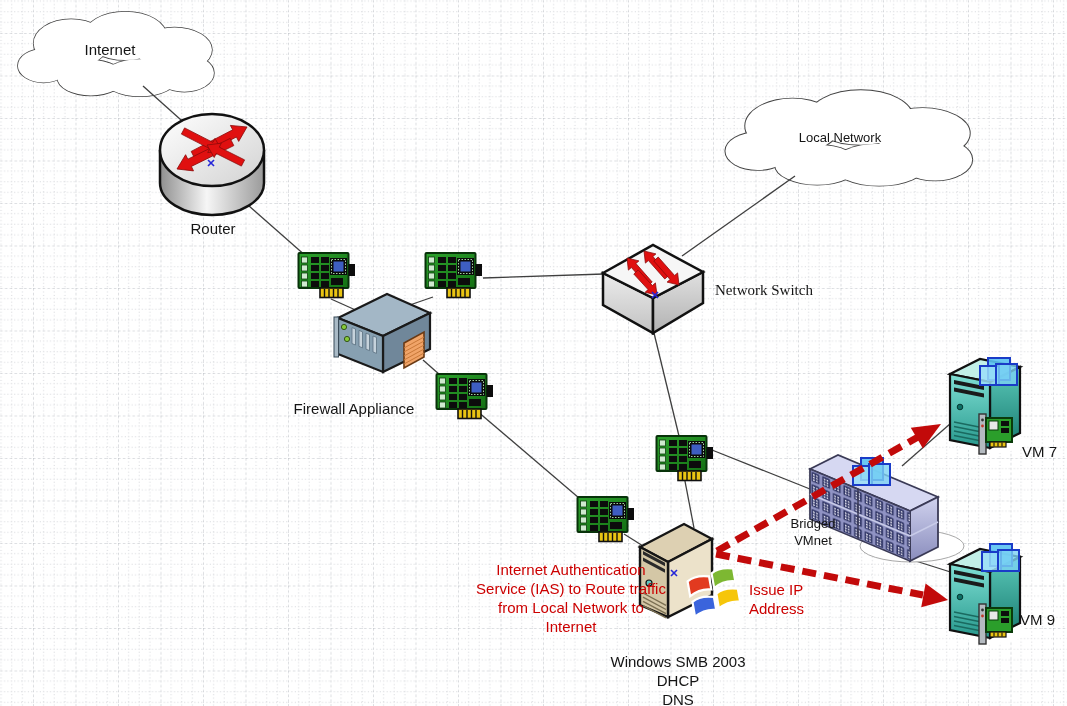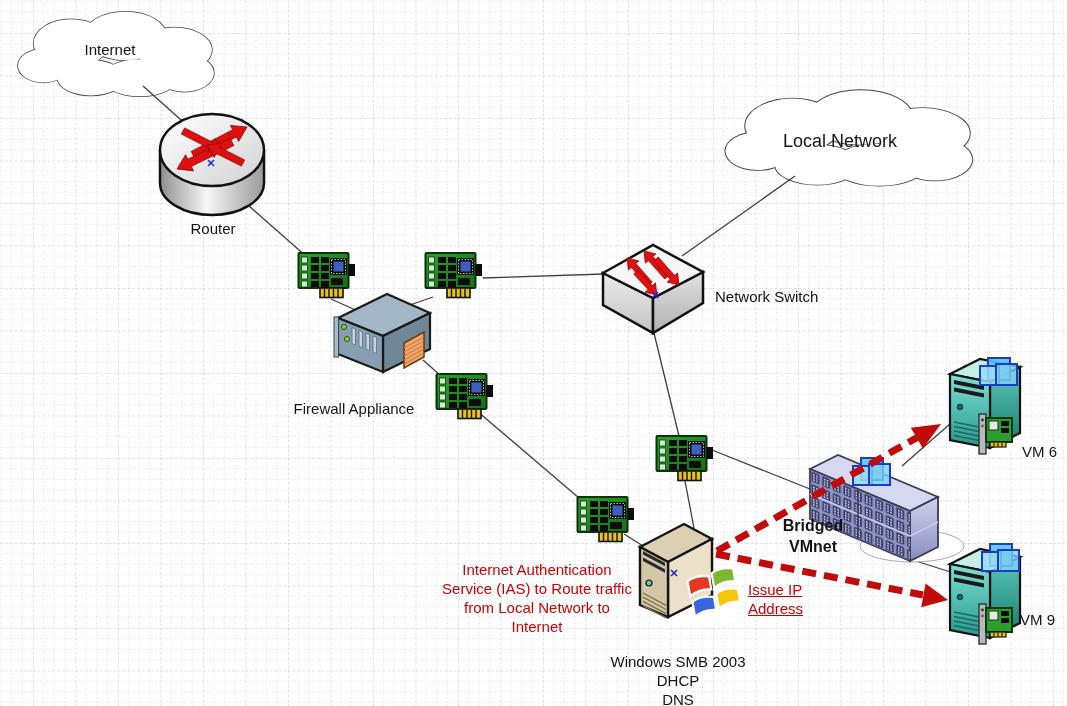--- a/index.html
+++ b/index.html
@@ -1,23 +1,23 @@
 <!DOCTYPE html>
 <html><head>
 <meta charset="utf-8">
 <style>
   html,body{margin:0;padding:0;background:#fff;}
   .stage{position:relative;width:1067px;height:706px;background:#ffffff;overflow:hidden;
          font-family:"Liberation Sans",sans-serif;}
   .stage svg{position:absolute;left:0;top:0;}
   .lbl{position:absolute;color:#141414;font-size:15px;line-height:1.27;white-space:pre-line;}
   .ctr{transform:translateX(-50%);text-align:center;}
-  .red{color:#cc0000;}
-  .sm{font-size:18px;}
-  .lg{font-size:16px;line-height:1.3;font-weight:bold;}
+  .red{color:#cc0000;margin-left:34px;}
+  .sm{font-size:13px;}
+  .lg{font-size:13px;line-height:1.3;}
 </style>
 </head>
 <body>
 
 <div class="stage">
 <svg width="1067" height="706" viewBox="0 0 1067 706">
 <defs>
   <pattern id="grid" x="33" y="33" width="42.5" height="42.5" patternUnits="userSpaceOnUse">
     <path d="M0,0 H42.5 M0,0 V42.5" fill="none" stroke="#b9bdc4" stroke-width="1" stroke-dasharray="2.6 2.2"></path>
     <path d="M0,10.6 H42.5 M0,21.2 H42.5 M0,31.9 H42.5 M10.6,0 V42.5 M21.2,0 V42.5 M31.9,0 V42.5" fill="none" stroke="#d4d6da" stroke-width="1" stroke-dasharray="1 2.4"></path>
@@ -260,29 +260,29 @@
 </g>
 <g>
   <line x1="716" y1="554" x2="923" y2="595" stroke="#c20a0a" stroke-width="7" stroke-dasharray="14 8"></line>
   <polygon points="948,600 921.2,607.2 925.6,583.6" fill="#c20a0a"></polygon>
 </g>
 </svg>
 
 <div class="lbl ctr" style="left:110px;top:40px;">Internet</div>
 <div class="lbl ctr" style="left:213px;top:219px;text-align:center;">Router</div>
 <div class="lbl ctr sm" style="left:840px;top:130px;">Local Network</div>
-<div class="lbl" style="left:715px;top:287px;">Network Switch</div>
+<div class="lbl" style="left:715px;top:281px;font-family:Liberation Serif, serif;">Network Switch</div>
 <div class="lbl ctr" style="left:354px;top:375px;margin-top:24px;">Firewall Appliance</div>
 <div class="lbl ctr" style="left:678px;top:652px;">Windows SMB 2003
 DHCP
 DNS
 VMware Server</div>
 <div class="lbl ctr lg" style="left:813px;top:516px;">Bridged
 VMnet</div>
-<div class="lbl" style="left:1022px;top:442px;">VM 6</div>
+<div class="lbl" style="left:1022px;top:442px;">VM 7</div>
 <div class="lbl" style="left:1020px;top:610px;">VM 9</div>
 <div class="lbl ctr red" style="left:537px;top:560px;">Internet Authentication
 Service (IAS) to Route traffic
 from Local Network to
 Internet</div>
-<div class="lbl red" style="left:748px;top:580px;text-decoration:underline;">Issue IP
+<div class="lbl red" style="left:715px;top:580px;">Issue IP
 Address</div>
 </div>
 
 </body></html>

